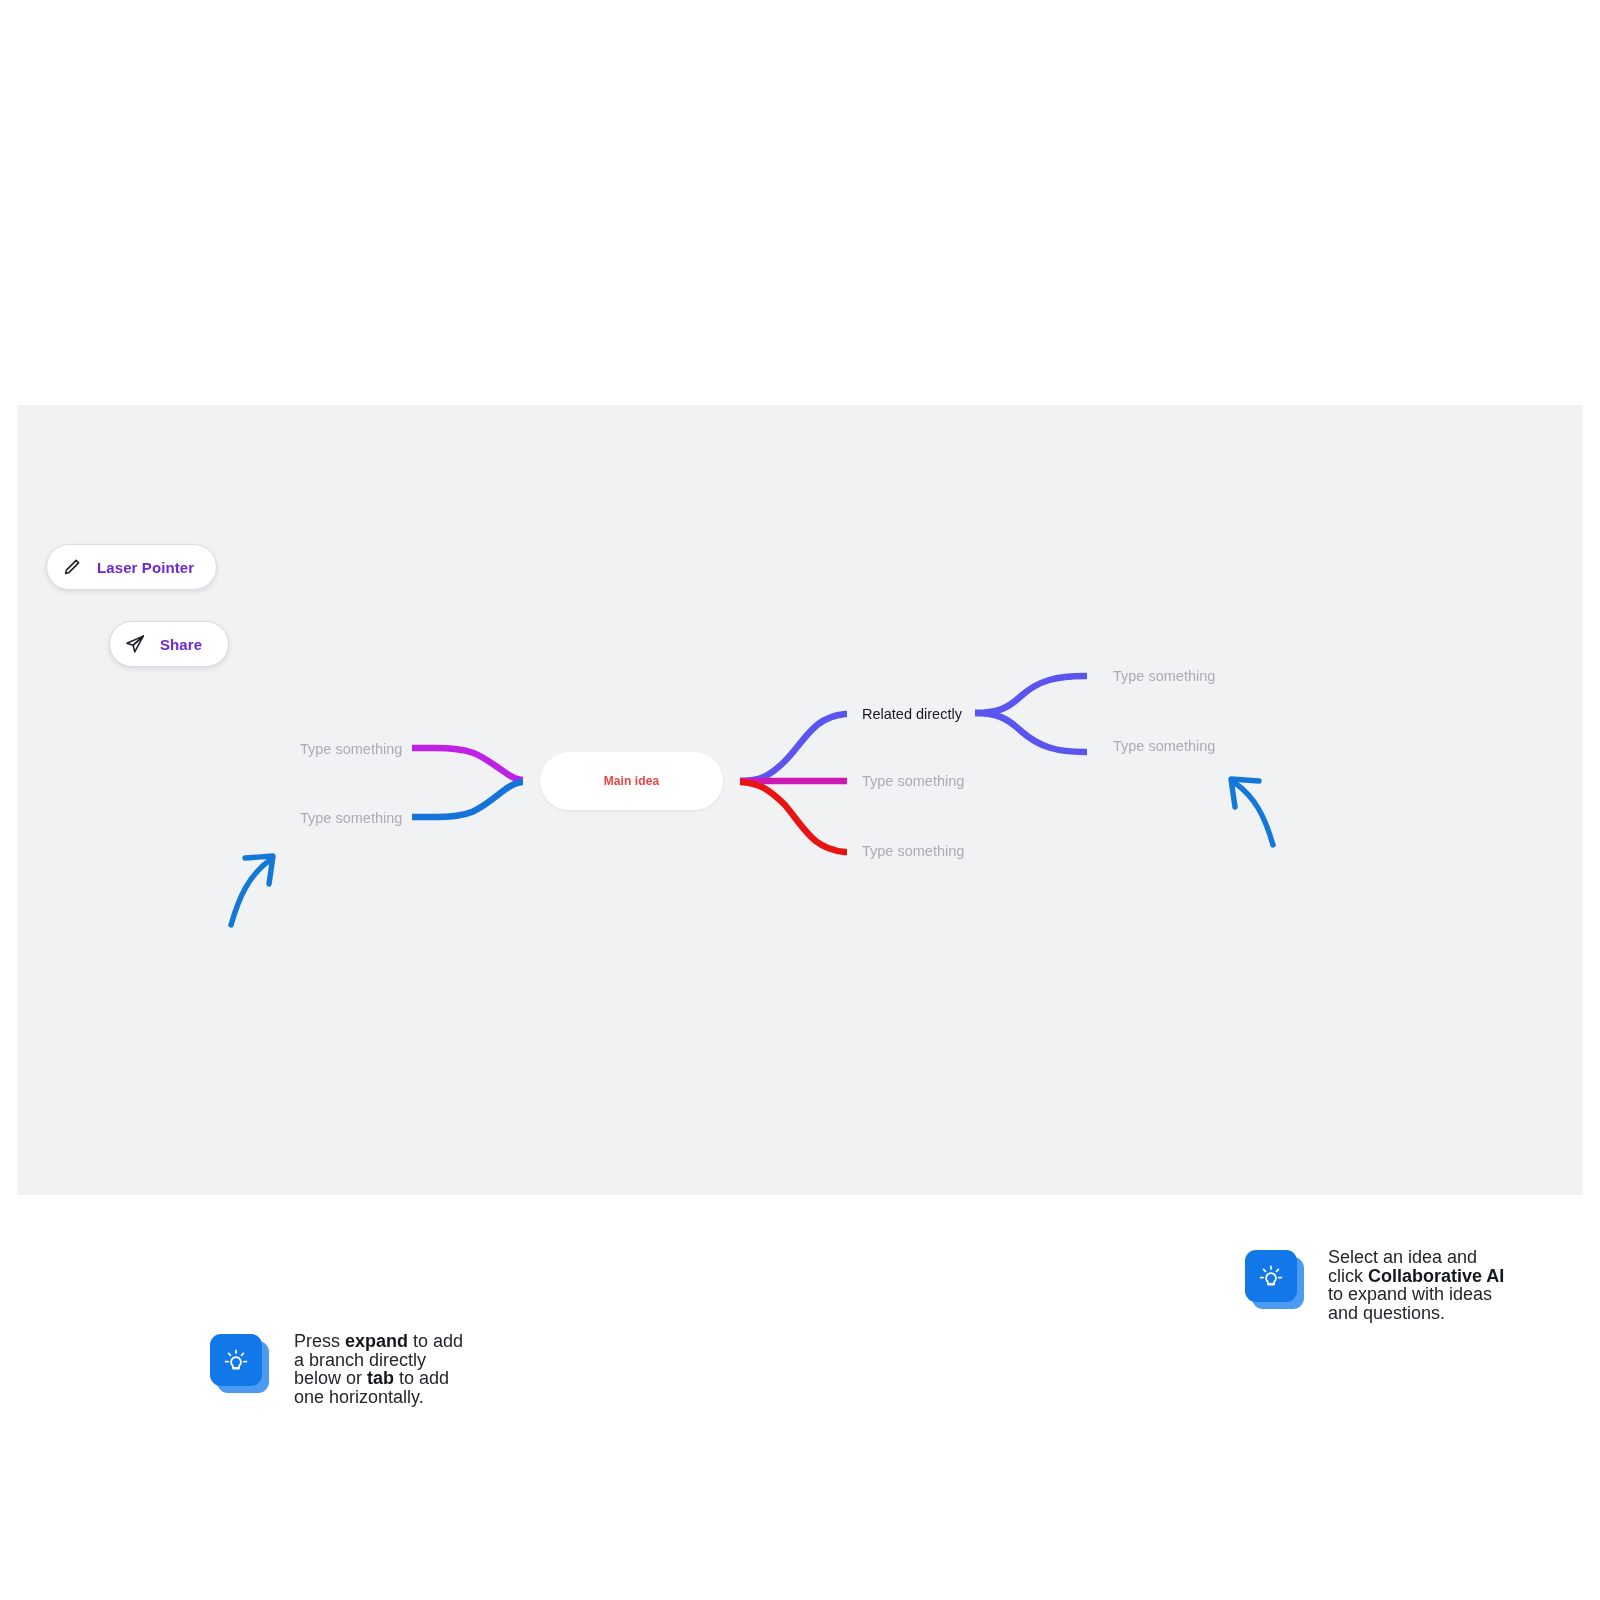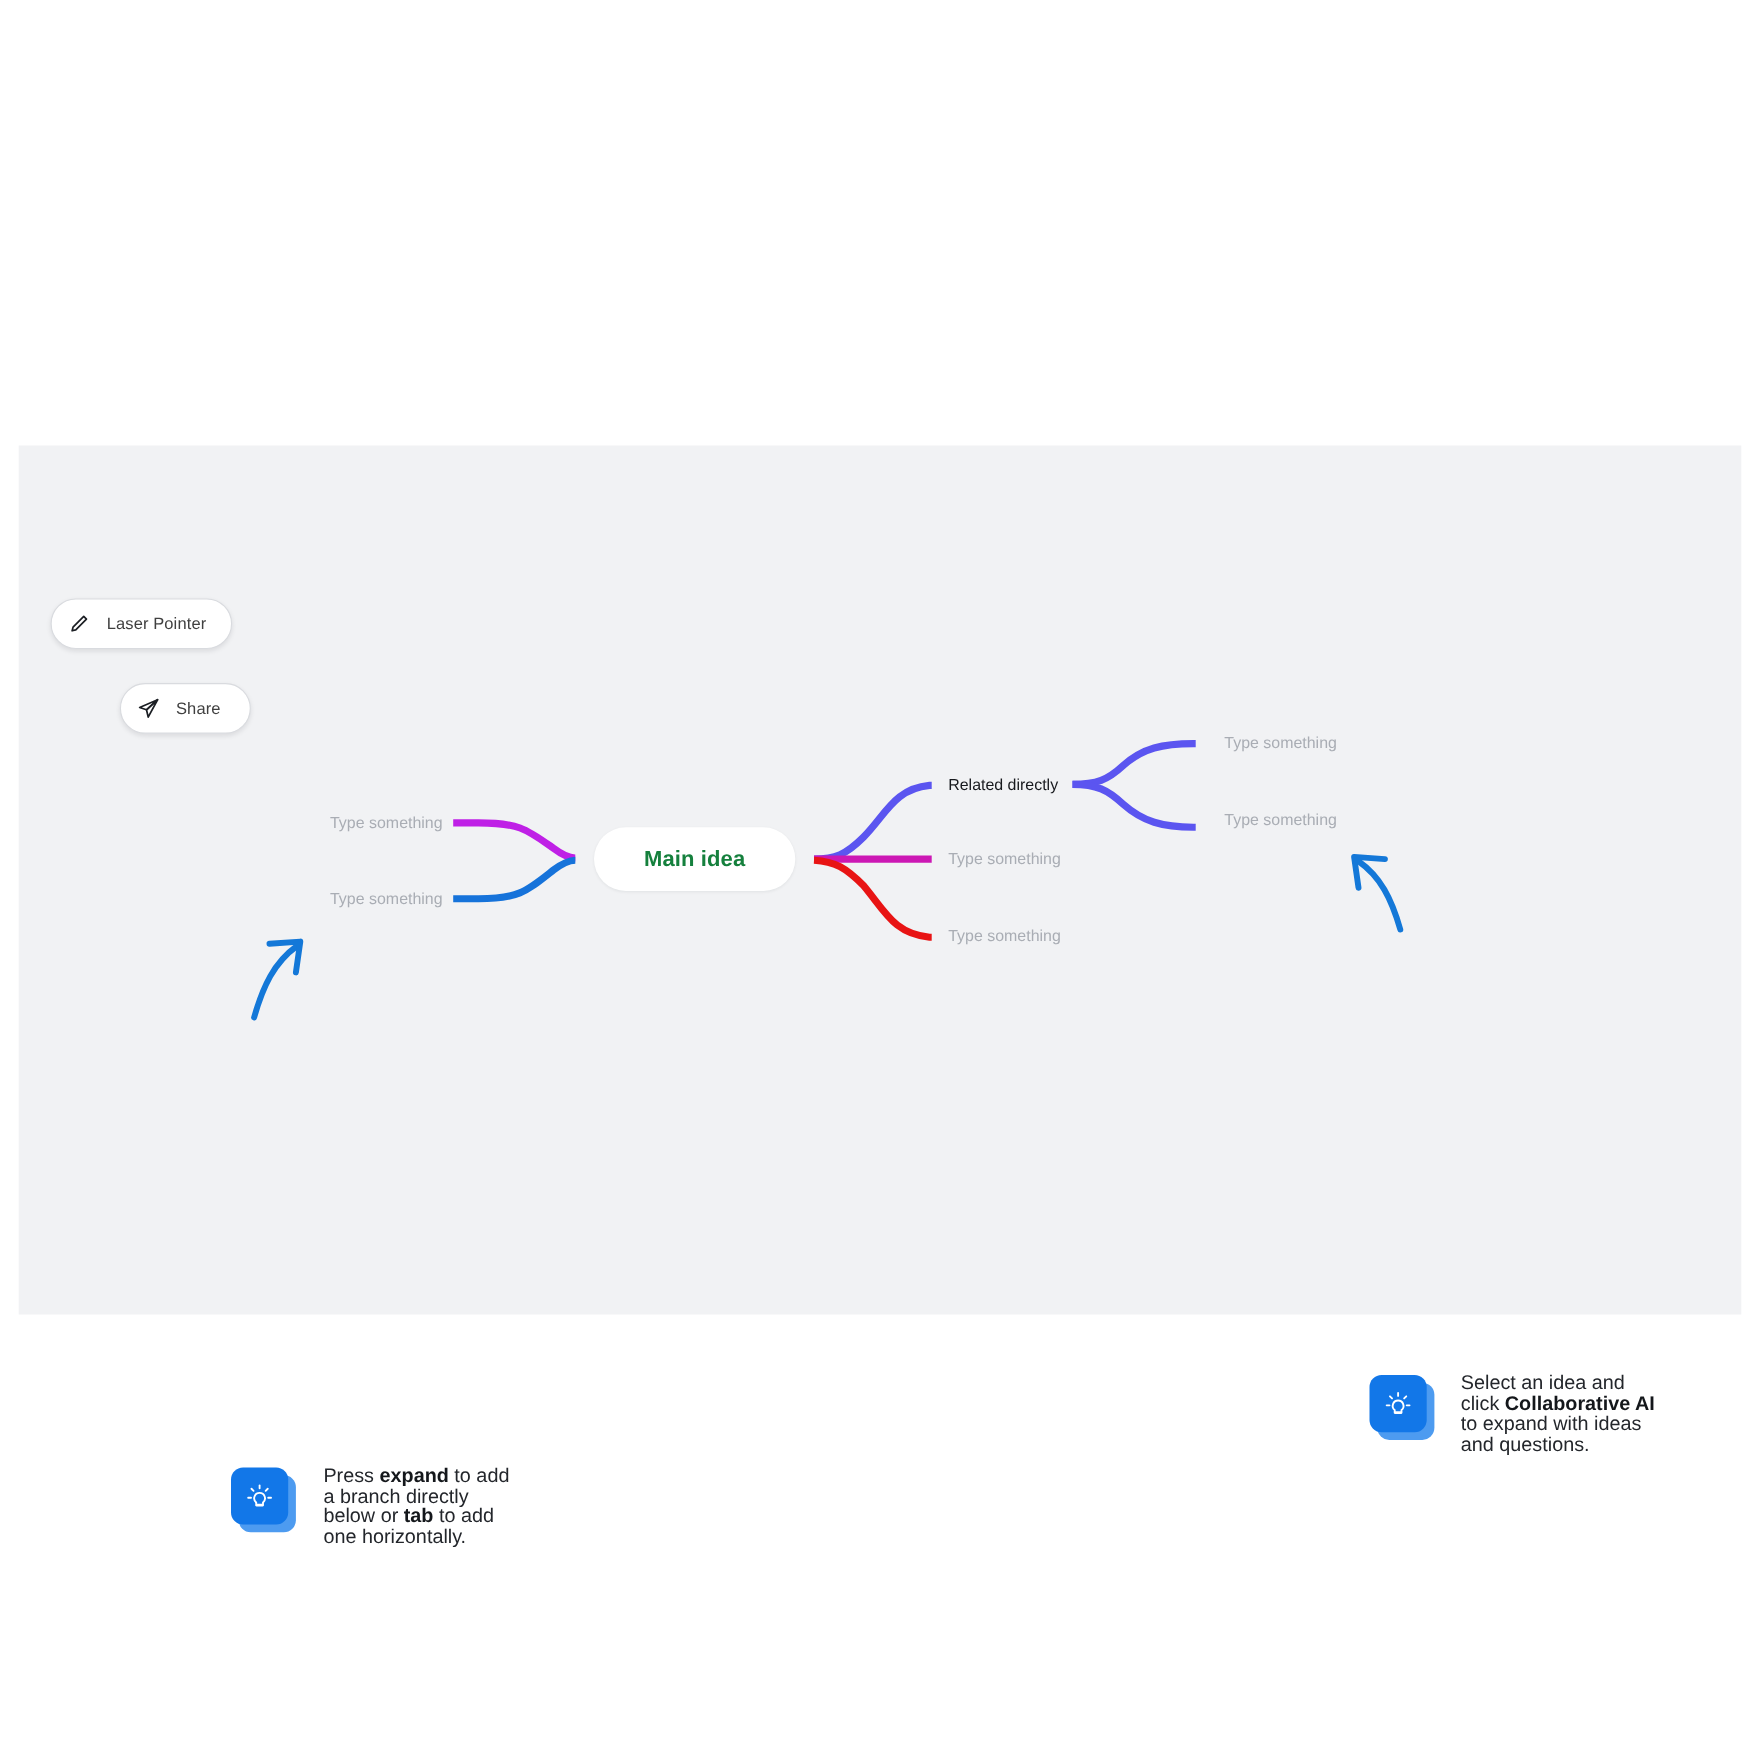--- a/index.html
+++ b/index.html
@@ -41,45 +41,45 @@
     padding: 0 22px 0 14px;
     background: #ffffff;
     border: 1px solid #d9dbdf;
     border-radius: 23px;
     box-shadow: 0 2px 5px rgba(20,24,31,0.10);
     cursor: pointer;
     white-space: nowrap;
   }
   .tool-btn .lbl {
     font-size: 15px;
-    font-weight: normal;
-    color: #404040;
+    font-weight: bold;
+    color: #6d28d9;
     letter-spacing: 0.1px;
   }
   .tool-btn .ico { display: block; width: 22px; height: 22px; }
   #btn-laser { left: 29px; top: 139px; }
   #btn-share { left: 92px; top: 216px; padding-right: 26px; }
 
   
   #node-main {
     position: absolute;
     left: 523px; top: 347px;
     width: 183px; height: 58px;
     background: #ffffff;
     border-radius: 29px;
     box-shadow: 0 1px 3px rgba(20,24,31,0.07);
     display: flex;
     align-items: center;
     justify-content: center;
     cursor: pointer;
   }
   #node-main .txt {
-    font-size: 20px;
+    font-size: 12px;
     font-weight: bold;
-    color: #15803d;
+    color: #ef4444;
     letter-spacing: 0.1px;
   }
 
   
   .blabel {
     position: absolute;
     font-size: 14.5px;
     white-space: nowrap;
     cursor: text;
     line-height: 1;

